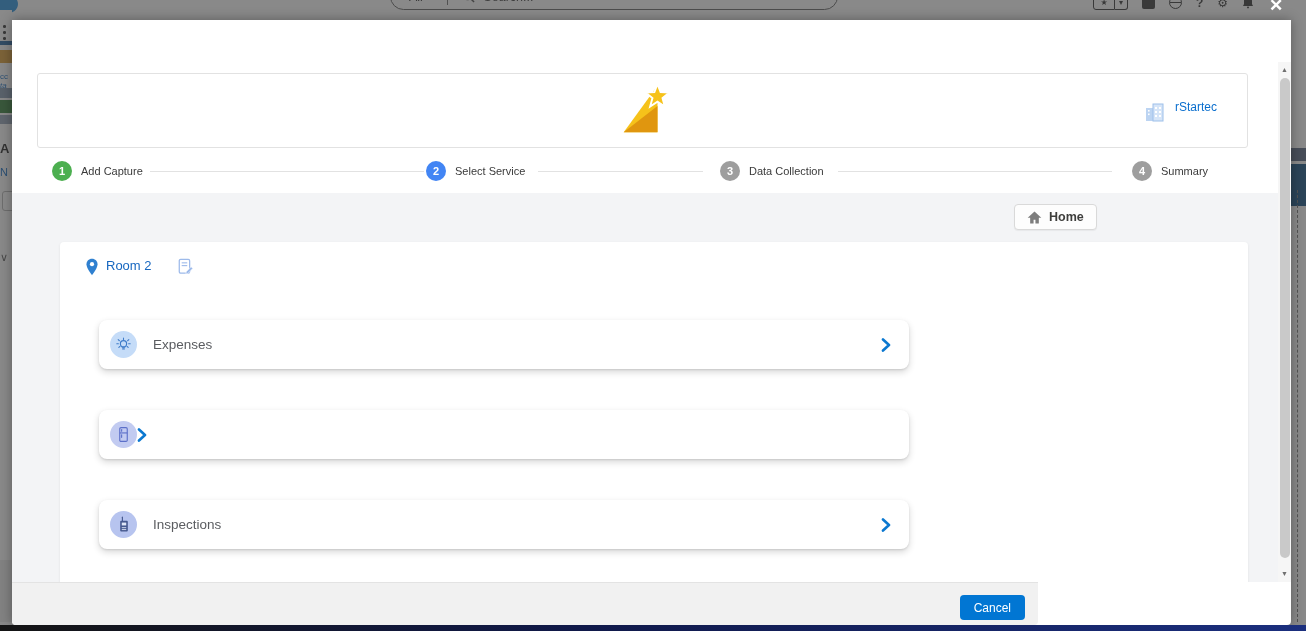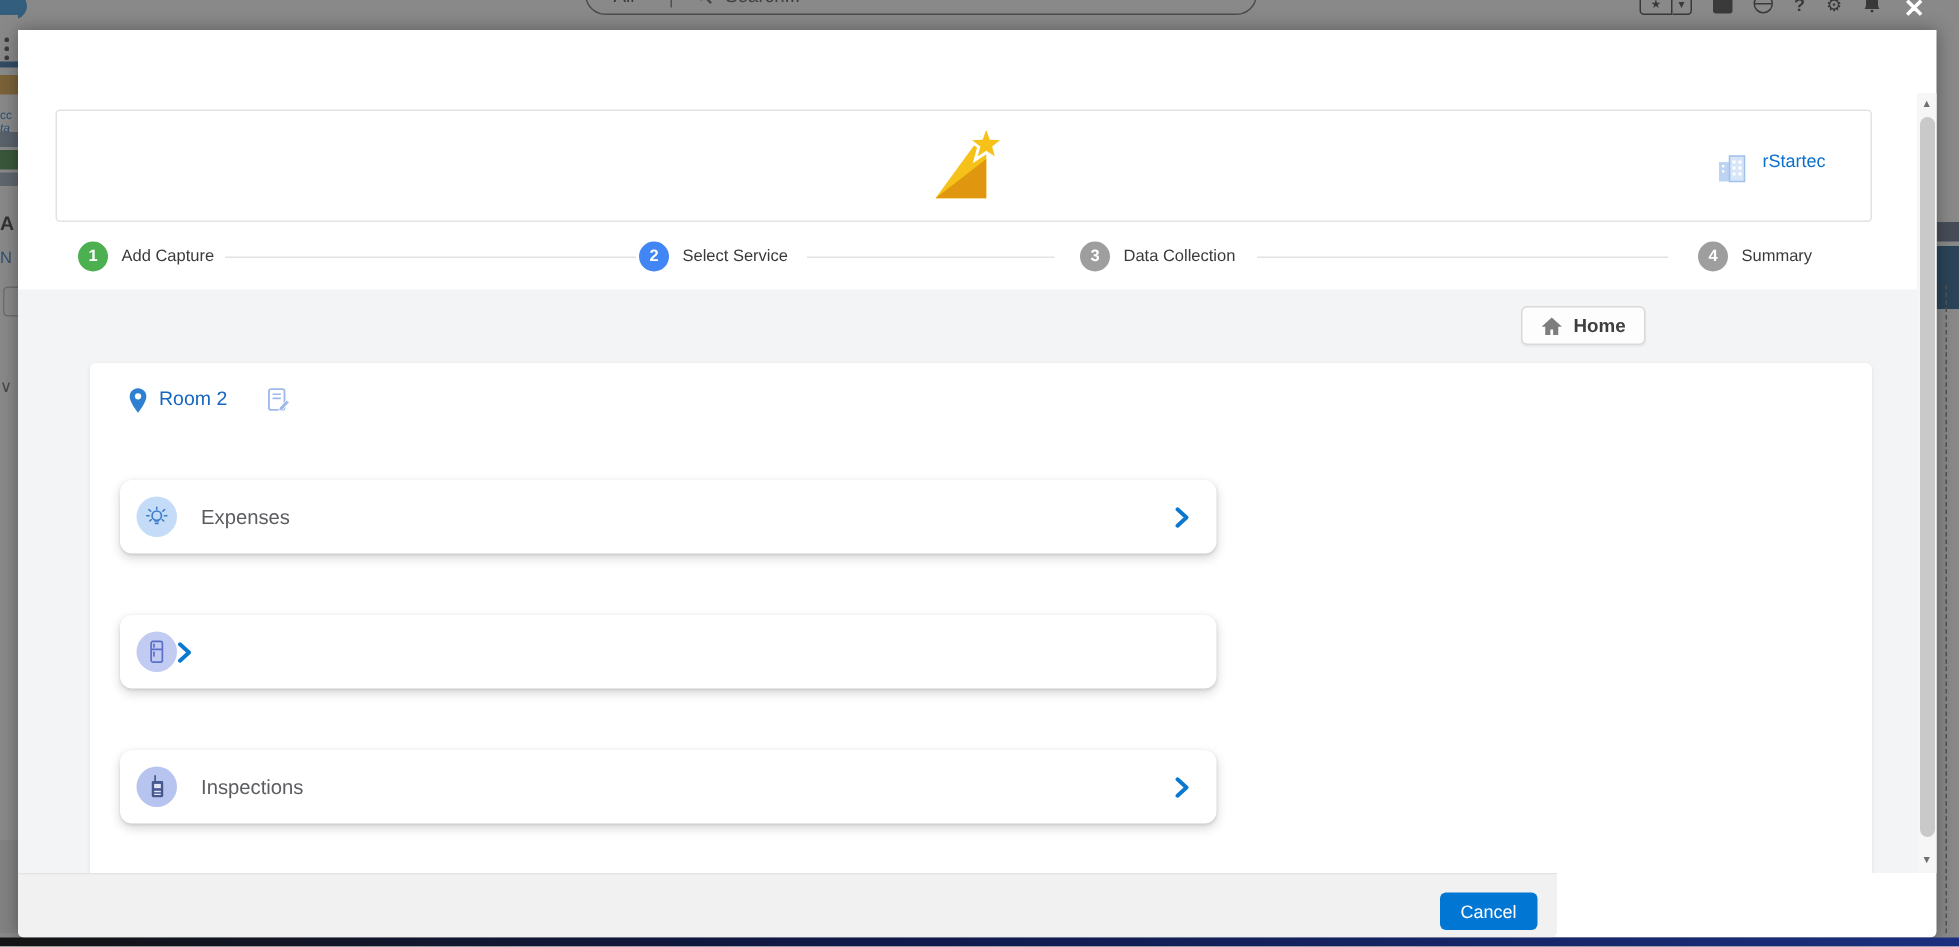--- a/index.html
+++ b/index.html
@@ -60,21 +60,21 @@
   .content { position:absolute; left:0; top:173px; width:1266px; height:389px; background:#f3f4f6; overflow:hidden; }
   .tool-btn { position:absolute; top:11px; height:26px; background:#fdfdfd; border:1px solid #d9d9d9; border-radius:4px;
               display:flex; align-items:center; gap:7px; padding:0 12px; font-size:12.5px; font-weight:bold; color:#3e3e3c;
               box-shadow:0 1px 1px rgba(0,0,0,.05); cursor:pointer; }
   .inner-card { position:absolute; left:48px; top:49px; width:1188px; height:360px; background:#fff; border-radius:4px 4px 0 0;
                 box-shadow:0 1px 3px rgba(0,0,0,.08); }
   .location-row { position:absolute; left:25px; top:16px; display:flex; align-items:flex-start; gap:7px; }
   .location-name { font-size:13px; color:#1767c0; cursor:pointer; }
   .edit-note { margin-left:18px; cursor:pointer; }
 
-  .service-card { position:absolute; left:20px; width:731px; height:49px; background:#fff; border-radius:8px;
+  .service-card { position:absolute; left:39px; width:810px; height:49px; background:#fff; border-radius:8px;
                   box-shadow:0 1px 2px rgba(0,0,0,.1), 0 3px 7px rgba(0,0,0,.16);
                   display:flex; align-items:center; padding:0 18px 0 11px; cursor:pointer; }
   .avatar { width:27px; height:27px; border-radius:50%; display:flex; align-items:center; justify-content:center; }
   .service-label { font-size:13.5px; color:#5a5c60; margin-left:16px; flex:1; }
 
   .scrollbar { position:absolute; left:1266px; top:42px; width:13px; height:520px; background:#f6f6f6; }
   .scroll-arrow { position:absolute; left:0; width:13px; height:12px; font-size:7px; color:#6f6f6f; text-align:center; line-height:12px; cursor:pointer; }
   .scroll-thumb { position:absolute; left:1.5px; top:16px; width:10px; height:480px; background:#c9c9c9; border-radius:6px; cursor:pointer; }
 
   .modal-footer { position:absolute; left:0; top:562px; width:1026px; height:43px; background:#f1f1f1;

